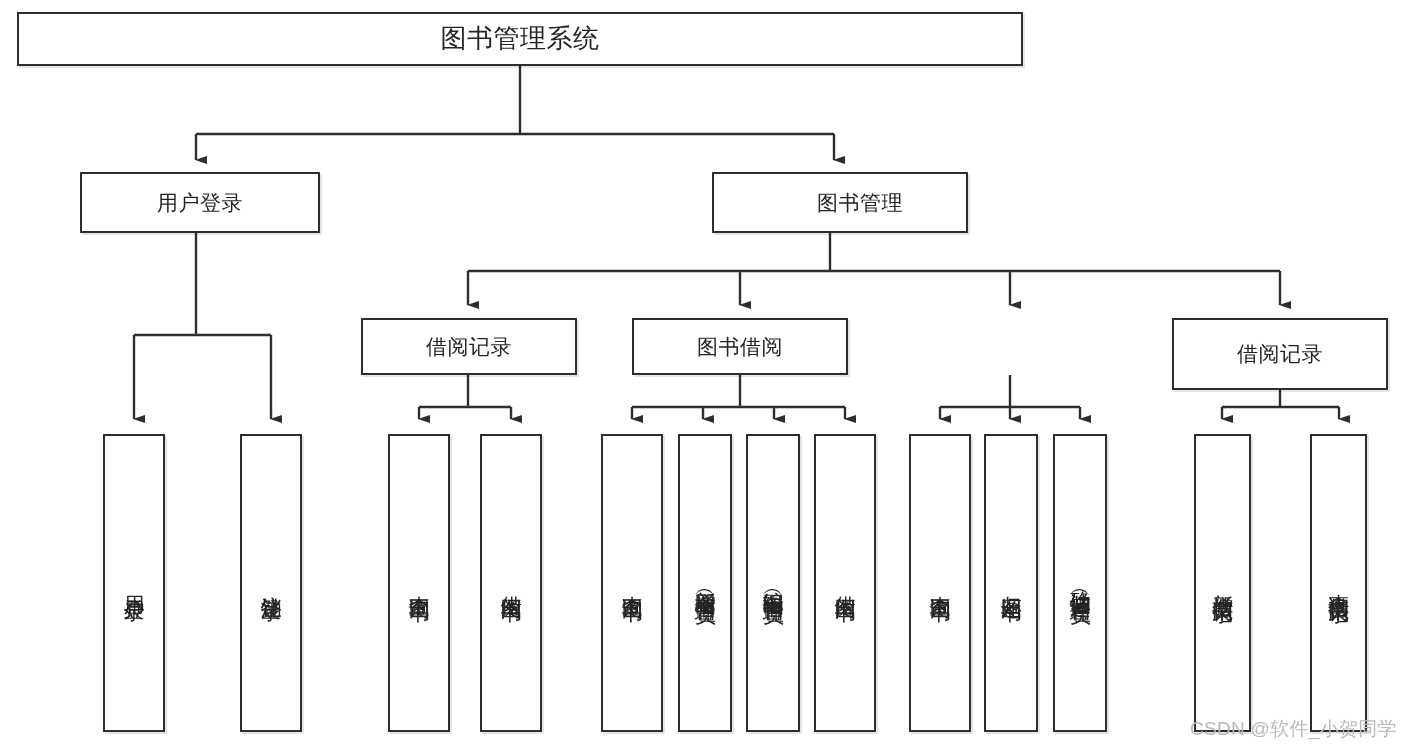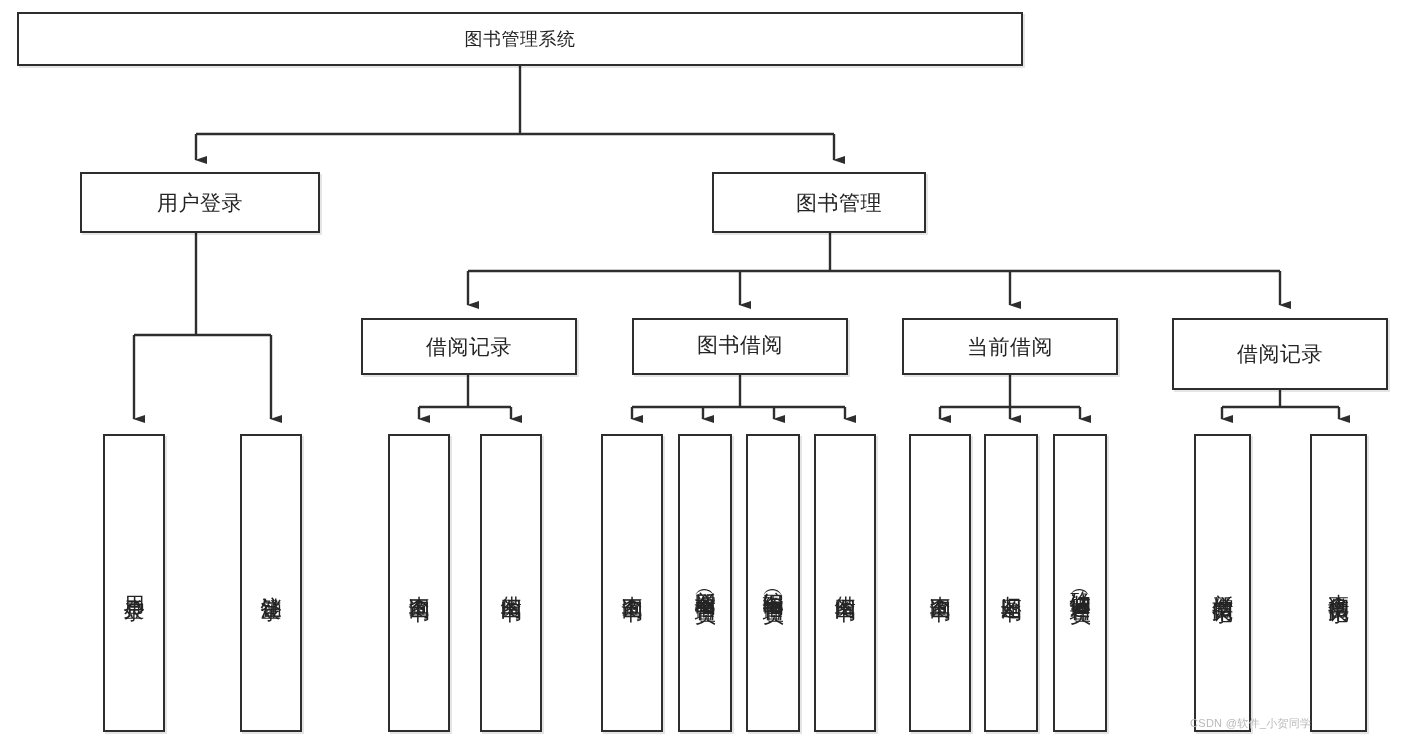--- a/index.html
+++ b/index.html
@@ -43,21 +43,21 @@
     text-align: center;
     line-height: 1.12;
     white-space: nowrap;
   }
   
   .node.horiz .node-label {
     font-size: 21px;
     letter-spacing: 0.5px;
   }
   .node.root .node-label {
-    font-size: 18px;
+    font-size: 26px;
   }
   
   .node.vert {
     align-items: center;
     justify-content: center;
     padding: 4px 0;
   }
   .node.vert .node-label {
     writing-mode: vertical-rl;
     text-orientation: upright;
@@ -65,21 +65,21 @@
     font-size: 21px;
     line-height: 1.06;
     letter-spacing: 2px;
     white-space: nowrap;
     max-height: 100%;
   }
   
   #watermark {
     position: absolute;
     color: #b9b9b9;
-    font-size: 11px;
+    font-size: 19px;
     white-space: nowrap;
     letter-spacing: 0.3px;
     pointer-events: none;
   }
 </style>
 </head>
 <body>
 
 <div id="diagram-canvas">
 
@@ -134,35 +134,32 @@
   </svg>
 
   <div class="node root horiz" style="left:17px; top:12px; width:1006px; height:54px;">
     <span class="node-label">图书管理系统</span>
   </div>
 
   <div class="node horiz" style="left:80px; top:172px; width:240px; height:61px;">
     <span class="node-label">用户登录</span>
   </div>
 
-  <div class="node horiz" style="left:712px; top:172px; width:214px; height:61px;padding-left:40px;">
+  <div class="node horiz" style="left:712px; top:172px; width:256px; height:61px;padding-left:40px;">
     <span class="node-label">图书管理</span>
   </div>
 
   <div class="node horiz" style="left:361px; top:318px; width:216px; height:57px;">
     <span class="node-label">借阅记录</span>
   </div>
 
-  <div class="node horiz" style="left:632px; top:318px; width:216px; height:57px;font-family:Liberation Mono, monospace;">
+  <div class="node horiz" style="left:632px; top:318px; width:216px; height:57px;">
     <span class="node-label">图书借阅</span>
   </div>
 
-  <div class="node horiz" style="left:902px; top:318px; width:216px; height:57px;">
-    <span class="node-label">当前借阅</span>
-  </div>
 
   <div class="node horiz" style="left:1172px; top:318px; width:216px; height:72px;">
     <span class="node-label">借阅记录</span>
   </div>
 
   <div class="node vert" style="left:103px; top:434px; width:62px; height:298px;">
     <span class="node-label">用户登录</span>
   </div>
 
   <div class="node vert" style="left:240px; top:434px; width:62px; height:298px;">

